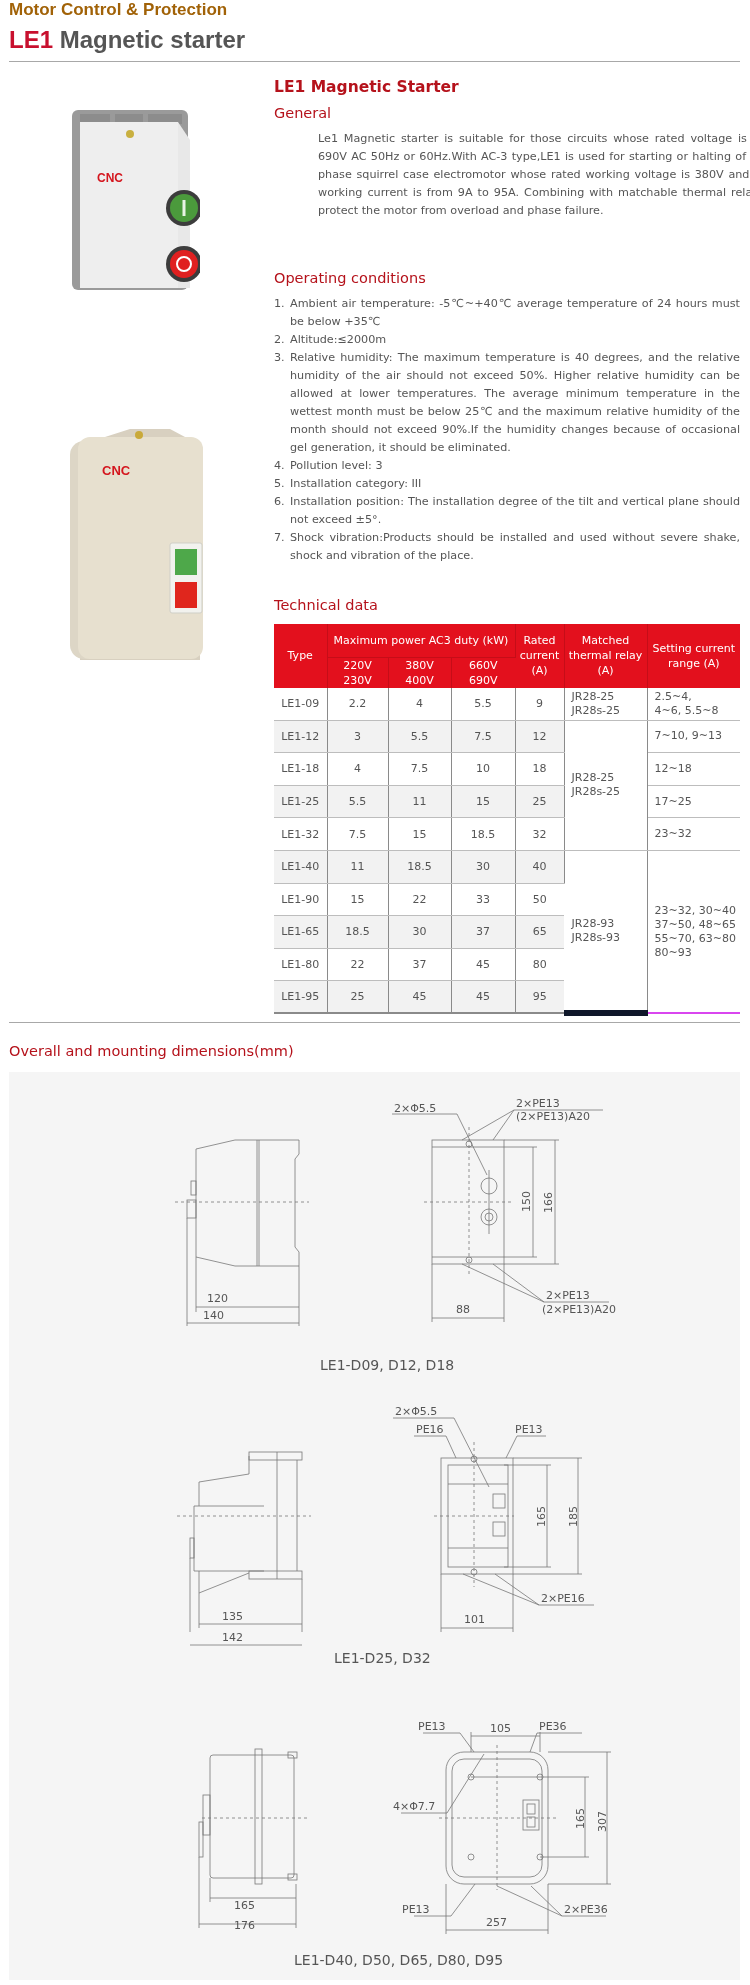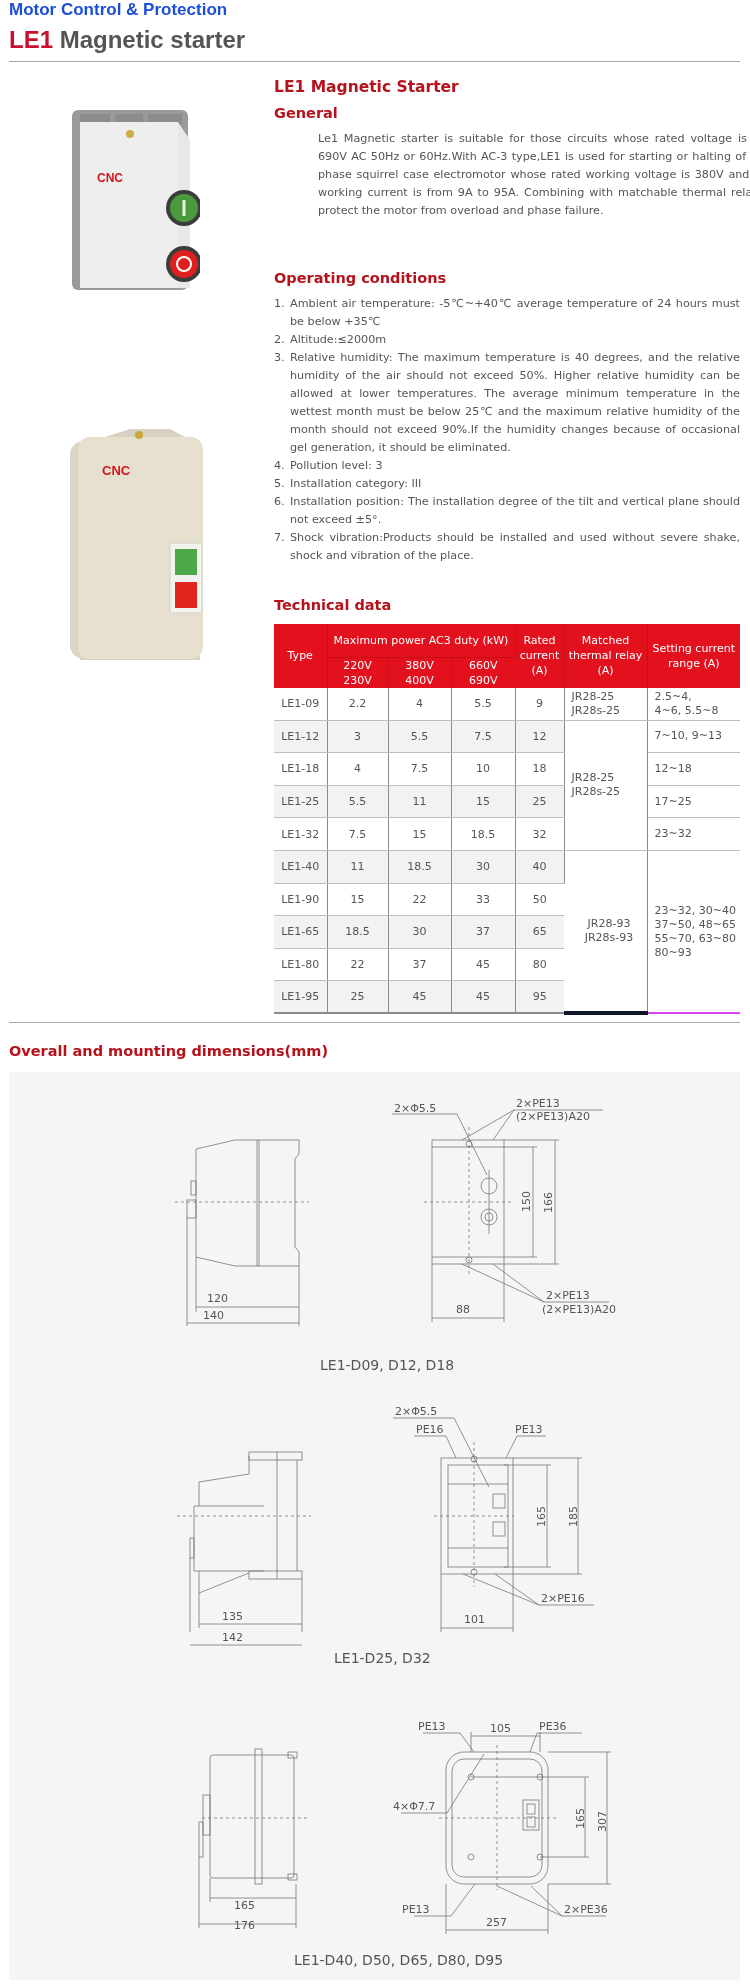--- a/index.html
+++ b/index.html
@@ -1,25 +1,25 @@
 <!DOCTYPE html>
 <html><head>
 <meta charset="utf-8">
 <style>
   * { box-sizing: border-box; margin: 0; padding: 0; }
   body { width: 750px; height: 1985px; background: #ffffff; font-family: "DejaVu Sans", sans-serif; color: #555; position: relative; overflow: hidden; }
-  .top-cat { position: absolute; left: 9px; top: 0px; font-family: "Liberation Sans", sans-serif; font-weight: bold; font-size: 17px; color: #1d4ed8; text-align: right; }
+  .top-cat { position: absolute; left: 9px; top: 0px; font-family: "Liberation Sans", sans-serif; font-weight: bold; font-size: 17px; color: #a16207; text-align: right; }
   .top-title { position: absolute; left: 9px; top: 26px; font-family: "Liberation Sans", sans-serif; font-weight: bold; font-size: 24px; color: #555; }
   .top-title .model { color: #c8102e; }
   .top-rule { position: absolute; left: 9px; top: 61px; width: 731px; height: 1px; background: #a8a8a8; }
 
   .prod-img { position: absolute; }
   .right-col { position: absolute; left: 274px; width: 466px; }
   .h-main { font-family: "DejaVu Sans", sans-serif; font-weight: bold; font-size: 15.5px; color: #b5121b; }
-  .h-sub { font-weight: bold; font-size: 14.5px; color: #b5121b; }
+  .h-sub { font-weight: normal; font-size: 14.5px; color: #b5121b; }
   .para { font-size: 11.2px; line-height: 18px; text-align: justify; color: #555; }
   ol.conds { list-style: none; font-size: 11.2px; line-height: 18px; color: #555; }
   ol.conds li { display: flex; text-align: justify; }
   ol.conds li .num { width: 16px; flex: none; }
   ol.conds li .txt { flex: 1; }
 
   table.tech { position: absolute; left: 274px; top: 624px; width: 466px; border-collapse: collapse; font-size: 11px; color: #555; }
   table.tech th { background: #e3101d; color: #fff; font-weight: normal; line-height: 15px; border-right: 1px solid #c60d18; }
   table.tech th.sub { border-top: 1px solid #c60d18; }
   table.tech td { border-right: 1px solid #8a8a8a; border-bottom: 1px solid #bdbdbd; height: 32.6px; text-align: center; }
@@ -189,21 +189,21 @@
         <td>18.5</td>
         <td>32</td>
       <td class="left">23~32</td>
     </tr>
     <tr class="shade">
       <td class="s">LE1-40</td>
         <td class="s">11</td>
         <td class="s">18.5</td>
         <td class="s">30</td>
         <td class="s">40</td>
-      <td class="left" rowspan="5" style="border-bottom:4px solid #0f172a;text-align:center;"><span>JR28-93</span><br><span>JR28s-93</span></td>
+      <td class="left" rowspan="5" style="border-bottom:6px solid #0f172a;"><span>JR28-93</span><br><span>JR28s-93</span></td>
       <td class="left" rowspan="5" style="border-bottom:2px solid #d946ef;"><span>23~32, 30~40</span><br><span>37~50, 48~65</span><br><span>55~70, 63~80</span><br><span>80~93</span></td>
     </tr>
     <tr>
       <td>LE1-90</td>
         <td>15</td>
         <td>22</td>
         <td>33</td>
         <td>50</td>
     </tr>
     <tr class="shade">

